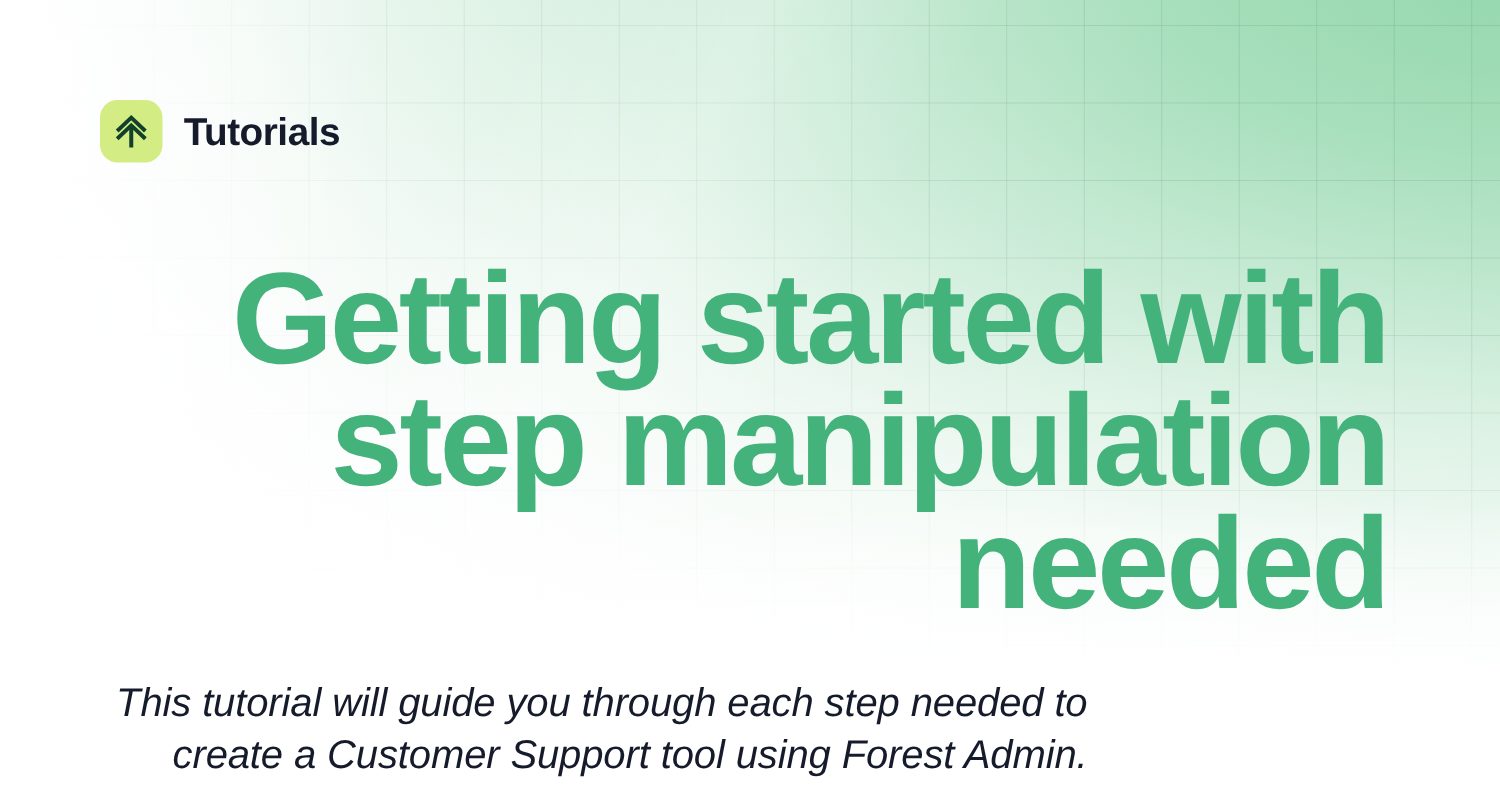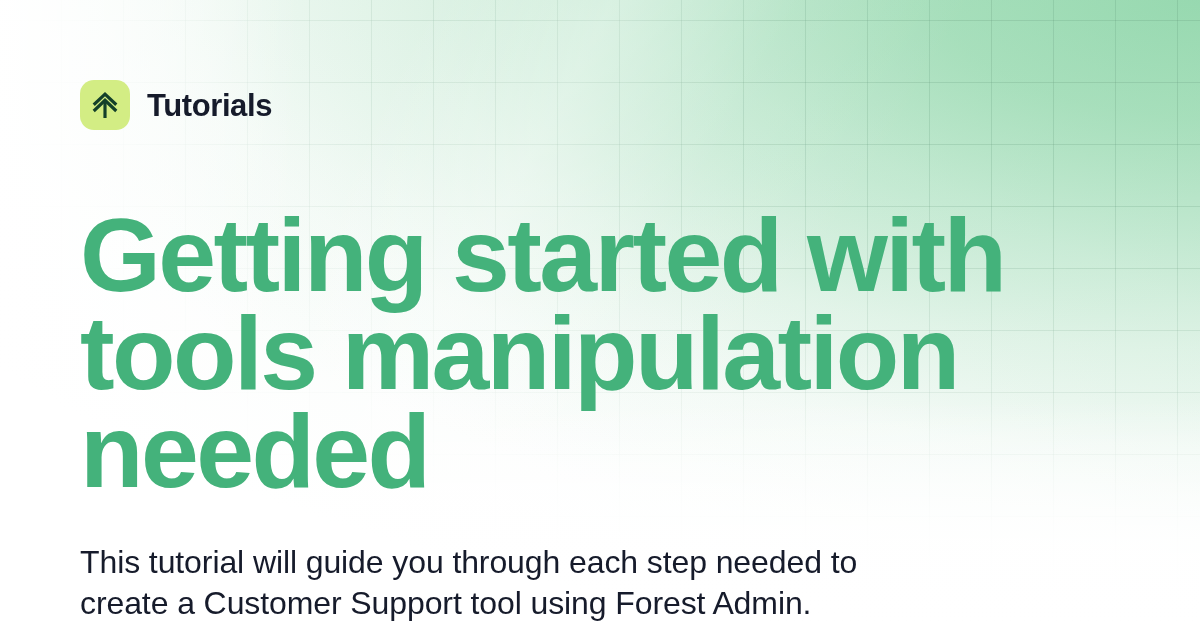--- a/index.html
+++ b/index.html
@@ -9,20 +9,21 @@
     background:#ffffff;
     overflow:hidden;
   }
 
   .canvas {
     position:relative;
     width:1200px;
     height:630px;
     background:#ffffff;
     overflow:hidden;
+    text-align:right;
   }
 
   
   .bg-gradient {
     position:absolute;
     inset:0;
     background:
       radial-gradient(135% 115% at 100% 0%,
         rgba(150,217,175,0.98) 0%,
         rgba(160,221,182,0.92) 16%,
@@ -141,20 +142,21 @@
   }
 
   .subhead {
     margin-top:42px;
     font-size:32px;
     font-weight:normal;
     line-height:41px;
     letter-spacing:-0.1px;
     color:#161b2b;
     max-width:790px;
+    font-style:italic;
   }
 </style>
 </head>
 <body>
 
 <div class="canvas">
 
   <div class="bg-gradient"></div>
   <div class="bg-gradient2"></div>
   <div class="bg-grid"></div>
@@ -170,18 +172,18 @@
           <g fill="none" stroke="#13402a" stroke-width="3.4" stroke-linecap="square" stroke-linejoin="miter">
             <path d="M5.2 14.6 L16 4.4 L26.8 14.6"></path>
             <path d="M5.2 21.2 L16 11.0 L26.8 21.2"></path>
             <path d="M16 12.6 L16 28.2"></path>
           </g>
         </svg>
       </div>
       <div class="eyebrow-label">Tutorials</div>
     </div>
 
-    <h1 class="headline"><span>Getting started with tools</span> <span>manipulation needed</span></h1>
+    <h1 class="headline"><span>Getting started with step</span> <span>manipulation needed</span></h1>
 
     <p class="subhead"><span>This tutorial will guide you through each step</span> <span>needed to create a Customer Support tool using</span> <span>Forest Admin.</span></p>
 
   </div>
 </div>
 
 </body></html>

